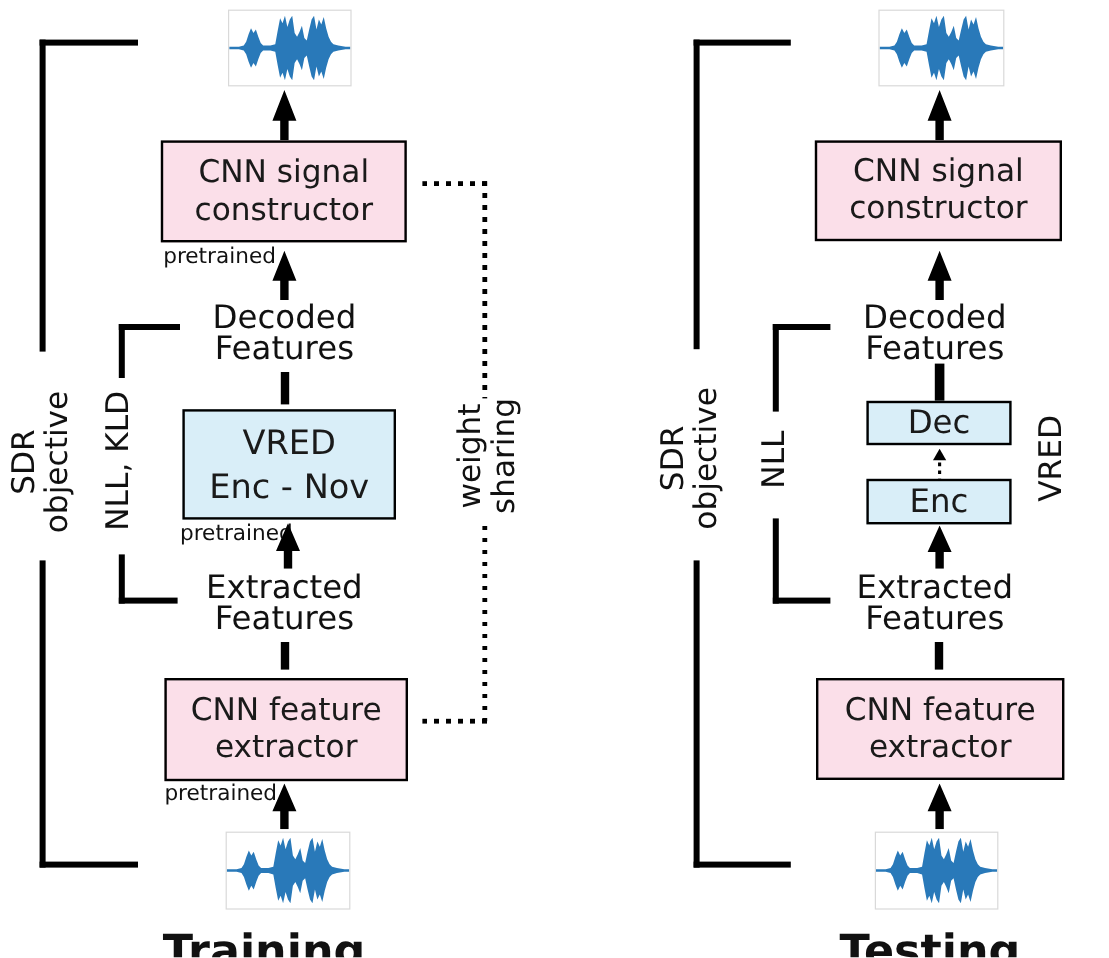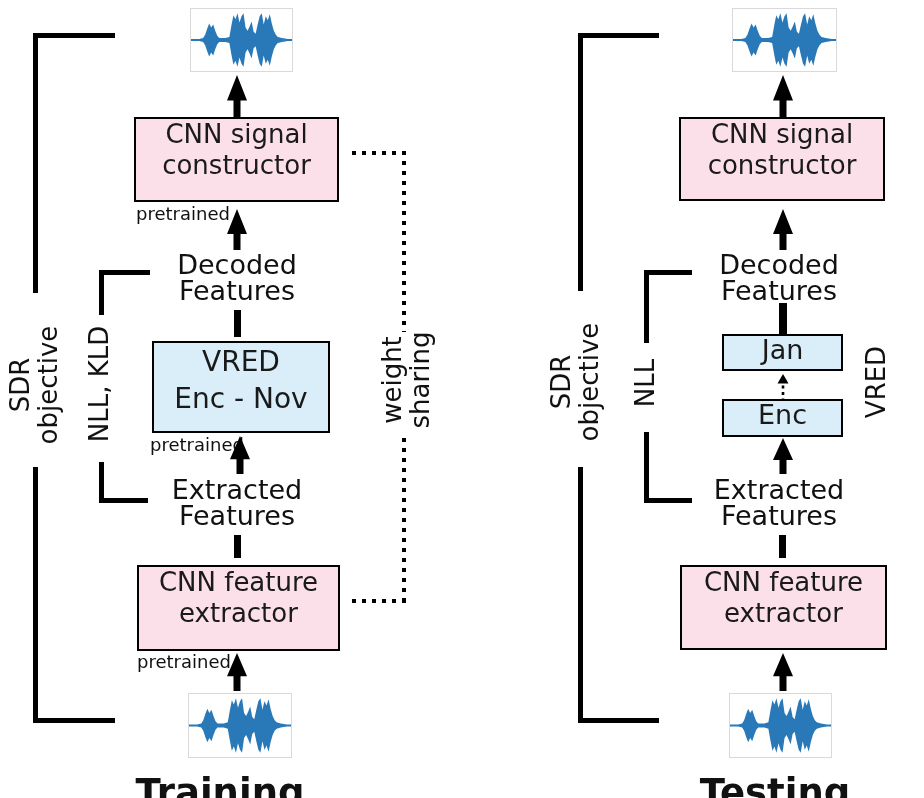--- a/index.html
+++ b/index.html
@@ -9,21 +9,21 @@
     --line:#000000;
   }
   html,body{margin:0;padding:0;background:#ffffff;}
   .canvas{
     position:relative;width:924px;height:798px;overflow:hidden;background:#fff;
     font-family:"DejaVu Sans","Liberation Sans",sans-serif;color:#111;
   }
   
   .nodebox{
     position:absolute;border:2px solid var(--line);box-sizing:border-box;
-    display:flex;flex-direction:column;align-items:center;justify-content:flex-start;
+    display:flex;flex-direction:column;align-items:center;justify-content:center;
     text-align:center;font-size:26px;line-height:31px;color:#1a1a1a;
   }
   .pink{background:var(--box-pink);}
   .blue{background:var(--box-blue);}
   .vredbox{font-size:28px;line-height:37px;}
   .smallbox{font-size:27px;line-height:27px;}
   
   .label2{
     position:absolute;width:200px;text-align:center;
     font-size:27px;line-height:26px;color:#111;
@@ -202,21 +202,21 @@
       </svg>
 
     <div class="label2" style="left:679px;top:252px">
       <div>Decoded</div>
       <div>Features</div>
     </div>
 
     <div class="dash" style="left:779px;top:303px;width:8px;height:31px"></div>
 
     <div class="nodebox blue smallbox" style="left:722px;top:334px;width:121px;height:37px">
-      <div>Jan</div>
+      <div>Dec</div>
     </div>
 
     <svg class="arrow" style="left:776px;top:374px;width:14px;height:25px" viewBox="0 0 14 25">
       <path d="M7 0 L12.5 9.5 L1.5 9.5 Z"></path>
       <line x1="7" y1="11.5" x2="7" y2="25" stroke="#000" stroke-width="2.6" stroke-dasharray="3 3.5"></line>
     </svg>
 
     <div class="nodebox blue smallbox" style="left:722px;top:399px;width:121px;height:38px">
       <div>Enc</div>
     </div>

